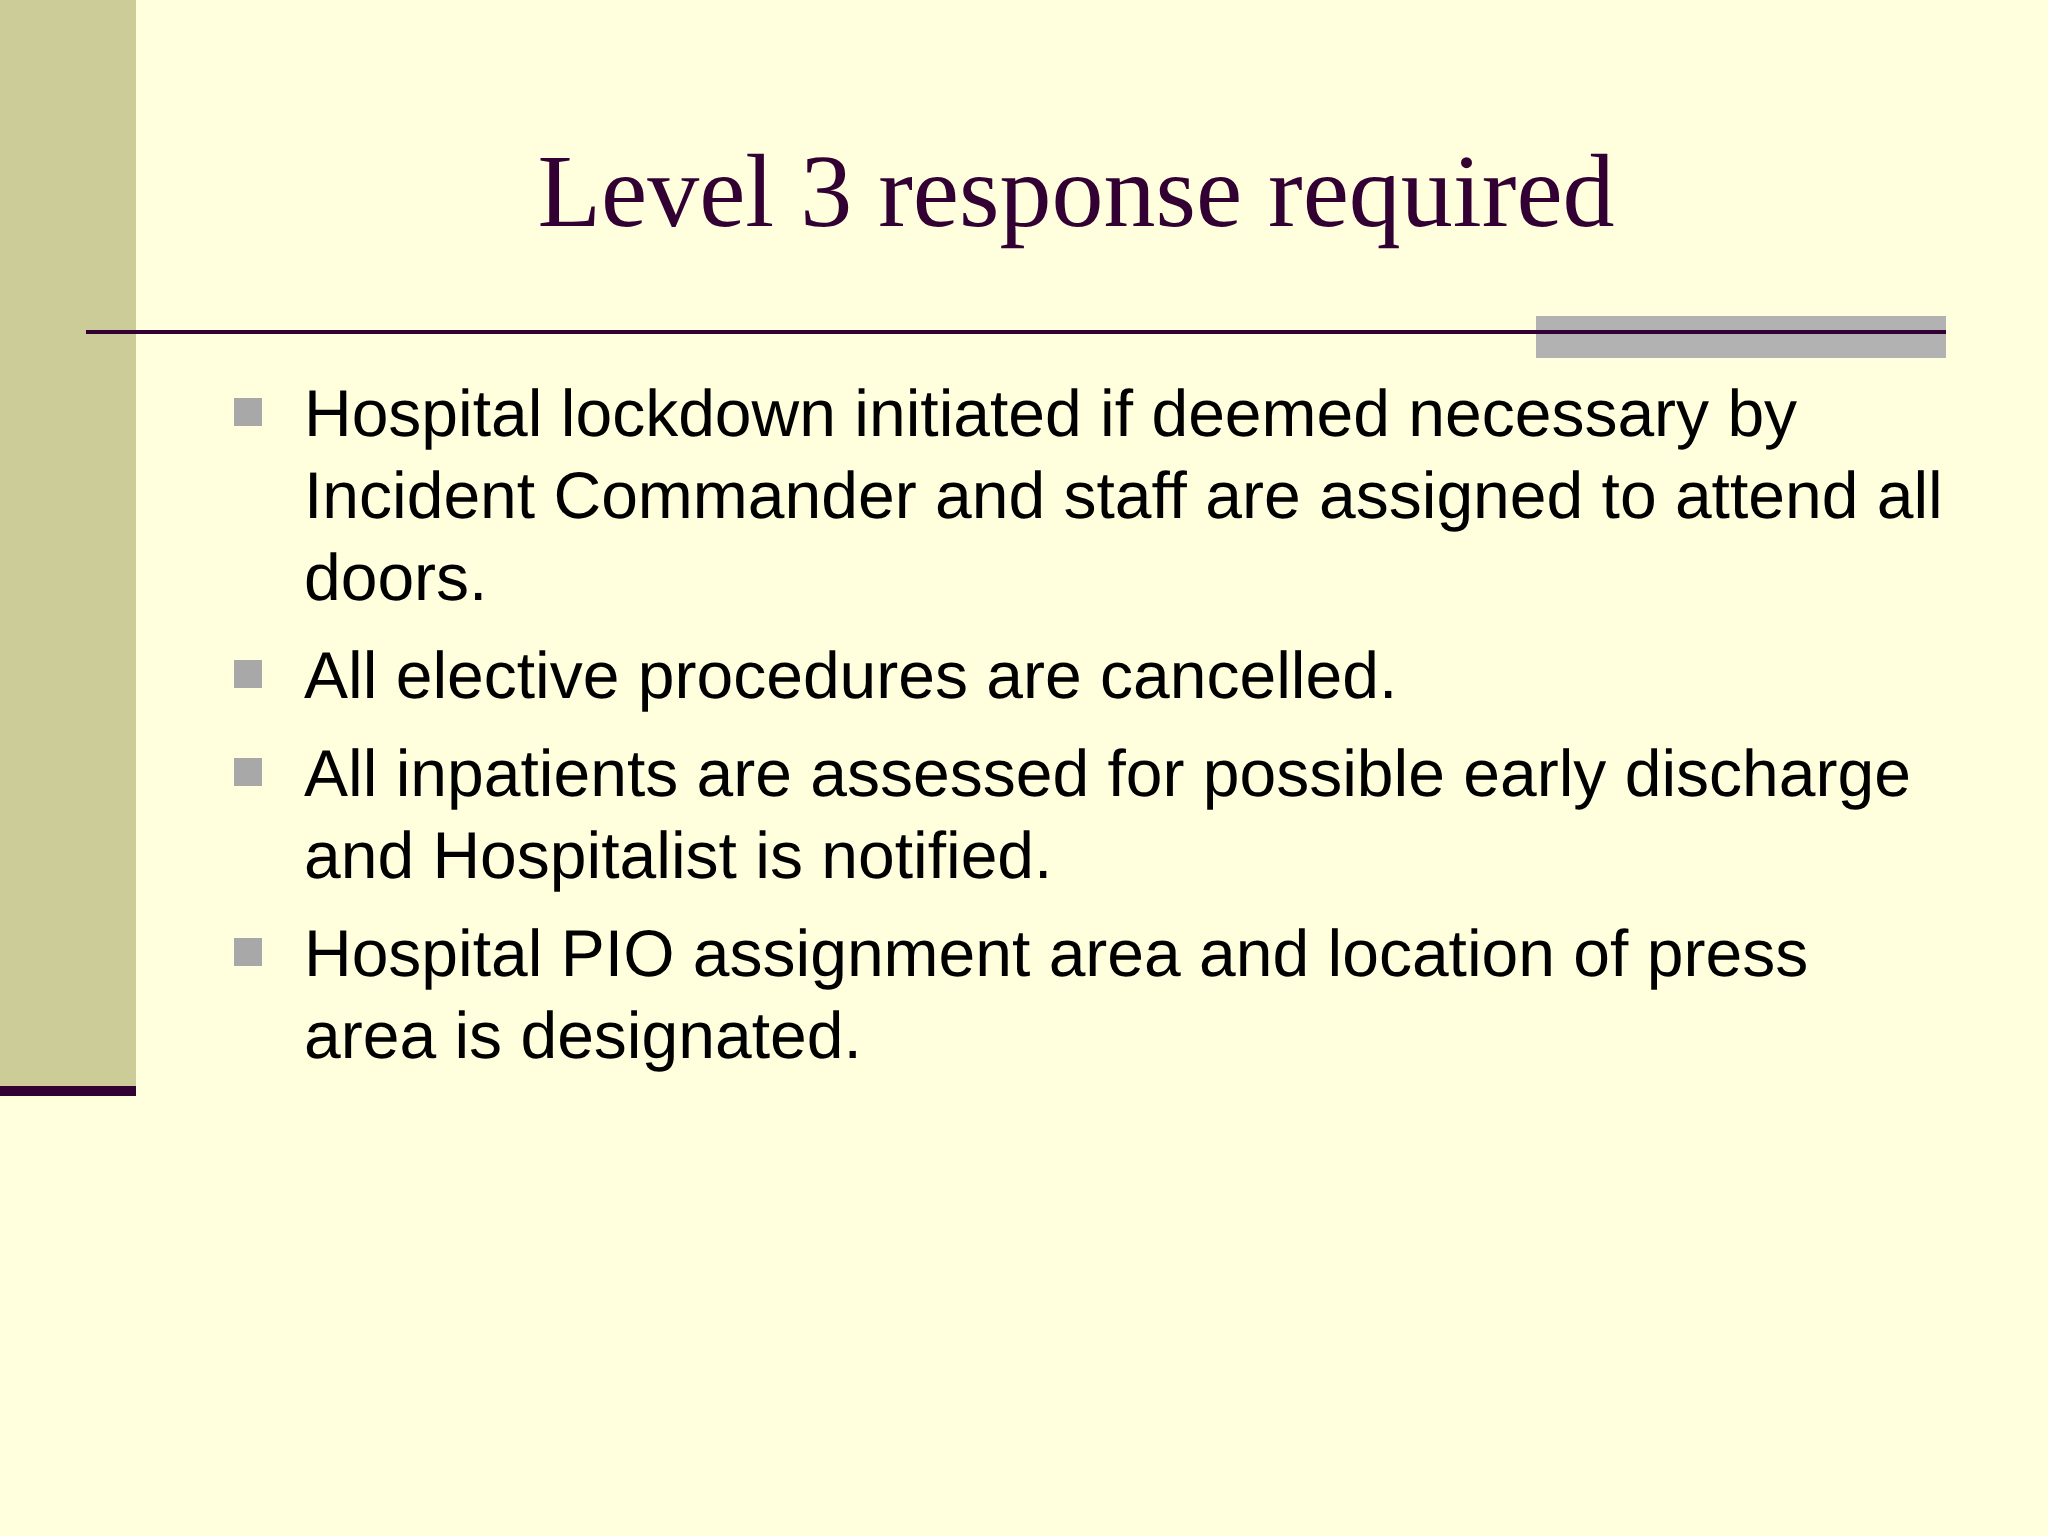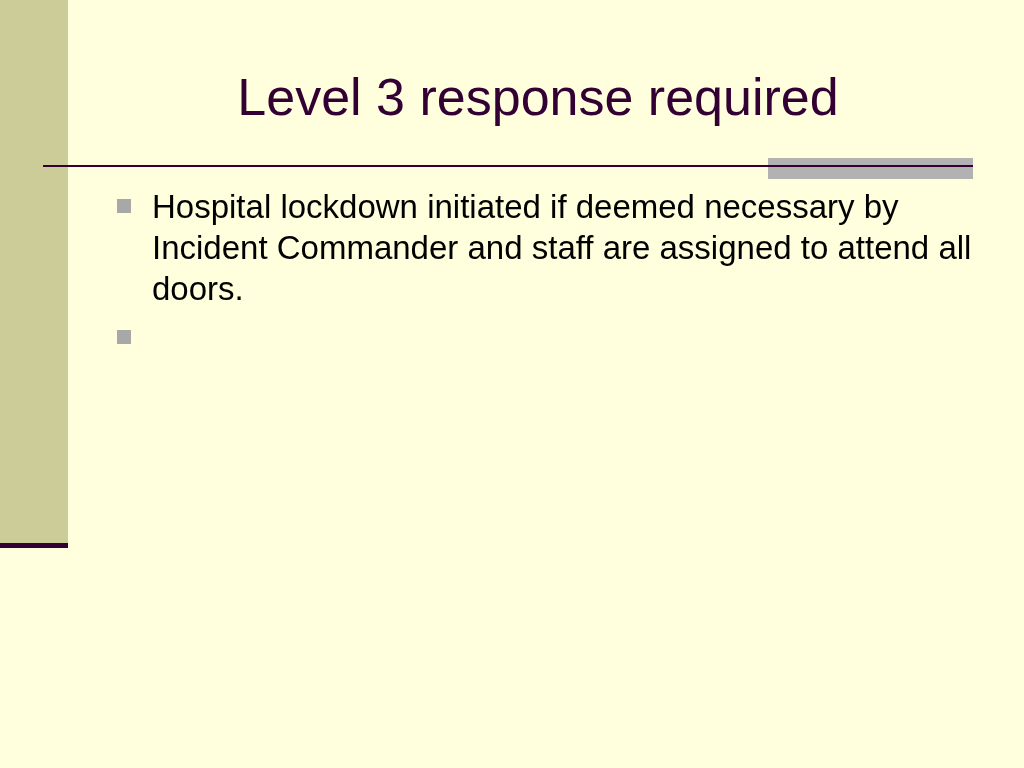--- a/index.html
+++ b/index.html
@@ -34,20 +34,21 @@
       position: absolute;
       left: 68px;
       top: 62px;
       width: 940px;
       text-align: center;
       font-size: 52px;
       line-height: 70px;
       color: #330033;
       margin: 0;
       font-weight: normal;
+      font-family: Liberation Serif, serif;
     }
     .accent-bar {
       position: absolute;
       left: 768px;
       top: 158px;
       width: 205px;
       height: 21px;
       background: #B2B2B2;
     }
     .title-rule {
@@ -98,14 +99,23 @@
 <ul class="bullets">
   <li class="bullet-item">
     <span class="bullet-marker"></span>
     <span>Hospital lockdown initiated if deemed necessary by Incident Commander and staff are assigned to attend all doors.</span>
   </li>
   <li class="bullet-item">
     <span class="bullet-marker"></span>
   </li>
   <li class="bullet-item">
     <span class="bullet-marker"></span>
+    <span>All elective procedures are cancelled.</span>
+  </li>
+  <li class="bullet-item">
+    <span class="bullet-marker"></span>
+    <span>All inpatients are assessed for possible early discharge and Hospitalist is notified.</span>
+  </li>
+  <li class="bullet-item">
+    <span class="bullet-marker"></span>
+    <span>Hospital PIO assignment area and location of press area is designated.</span>
   </li>
 </ul>
 
 </body></html>

